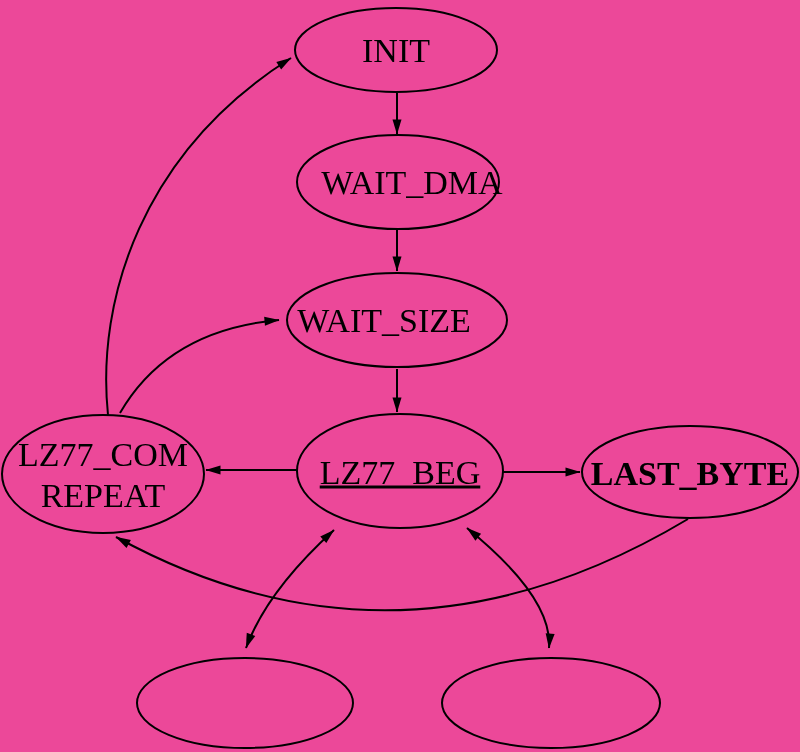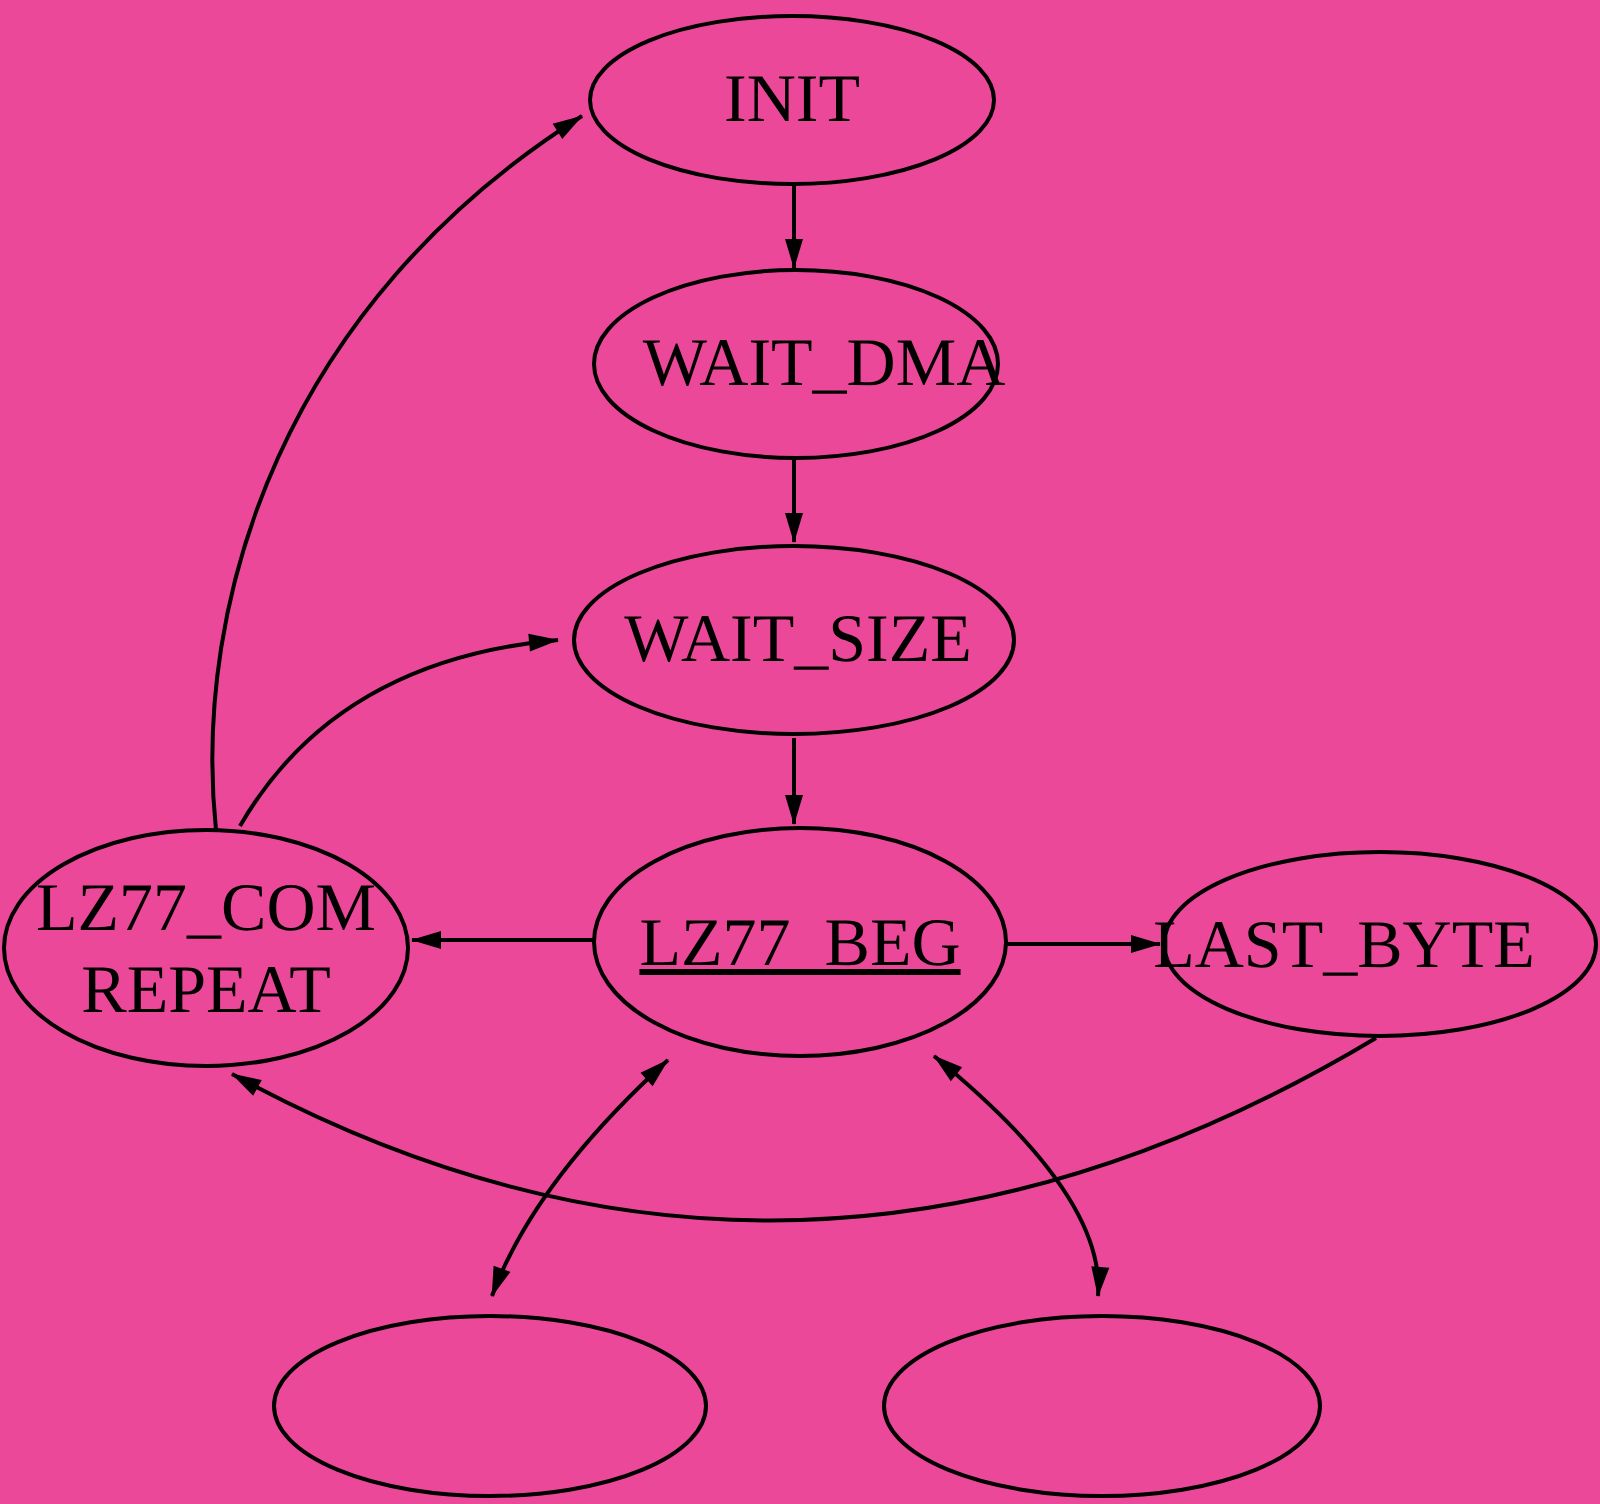--- a/index.html
+++ b/index.html
@@ -61,28 +61,28 @@
       <path d="M688,519 Q399,692 116,537" marker-end="url(#arrow-end)"></path>
       <path d="M334,530 Q267,591 246,648" marker-start="url(#arrow-start)" marker-end="url(#arrow-end)"></path>
       <path d="M467,528 Q553,598 549,648" marker-start="url(#arrow-start)" marker-end="url(#arrow-end)"></path>
     </g>
   </svg>
 
   <div class="node-label" style="left:396px; top:50px;">INIT</div>
 
   <div class="node-label" style="left:382px; top:182px;margin-left:30px;">WAIT_DMA</div>
 
-  <div class="node-label" style="left:399px; top:320px;">WAIT_SIZE</div>
+  <div class="node-label" style="left:384px; top:320px;">WAIT_SIZE</div>
 
   <div class="node-label" style="left:400px; top:472px;text-decoration:underline;">
     <div>LZ77_BEG</div>
   </div>
 
   <div class="node-label" style="left:103px; top:475px;">
     <div>LZ77_COM</div>
     <div>REPEAT</div>
   </div>
 
-  <div class="node-label" style="left:672px; top:473px;">LAST_BYTE</div>
+  <div class="node-label" style="left:690px; top:473px;font-weight:bold;">LAST_BYTE</div>
 
 
 
 </div>
 
 </body></html>

